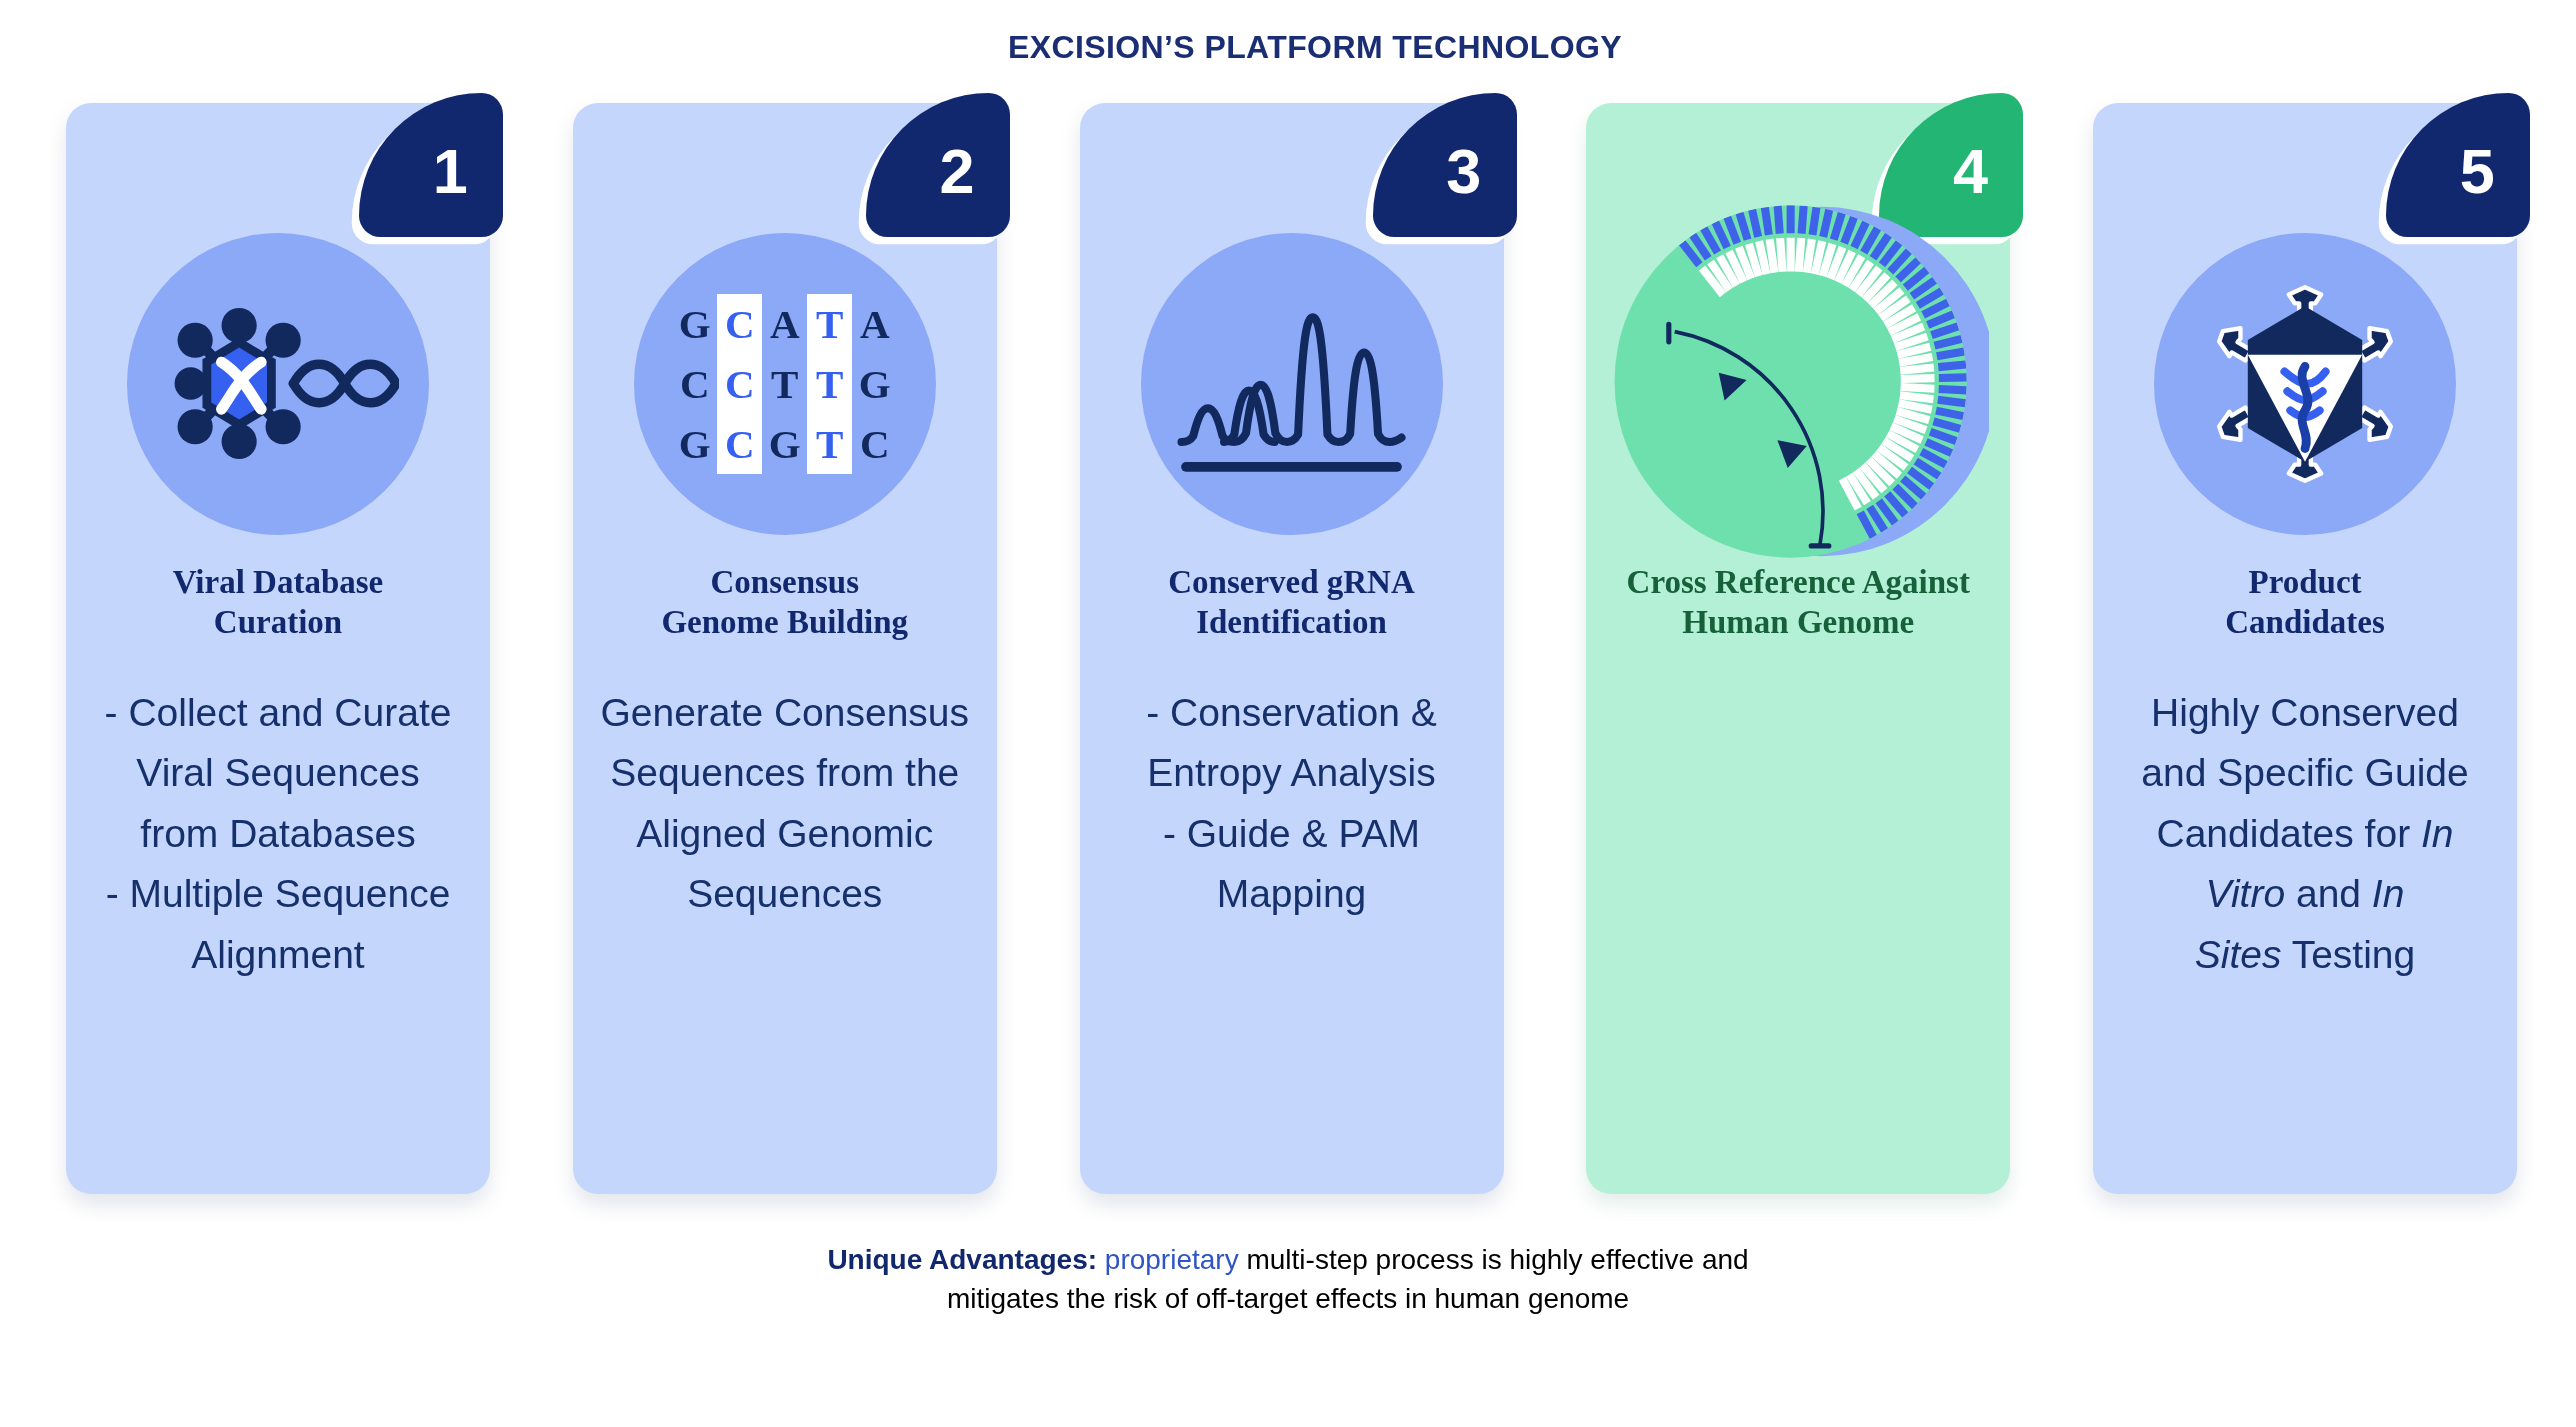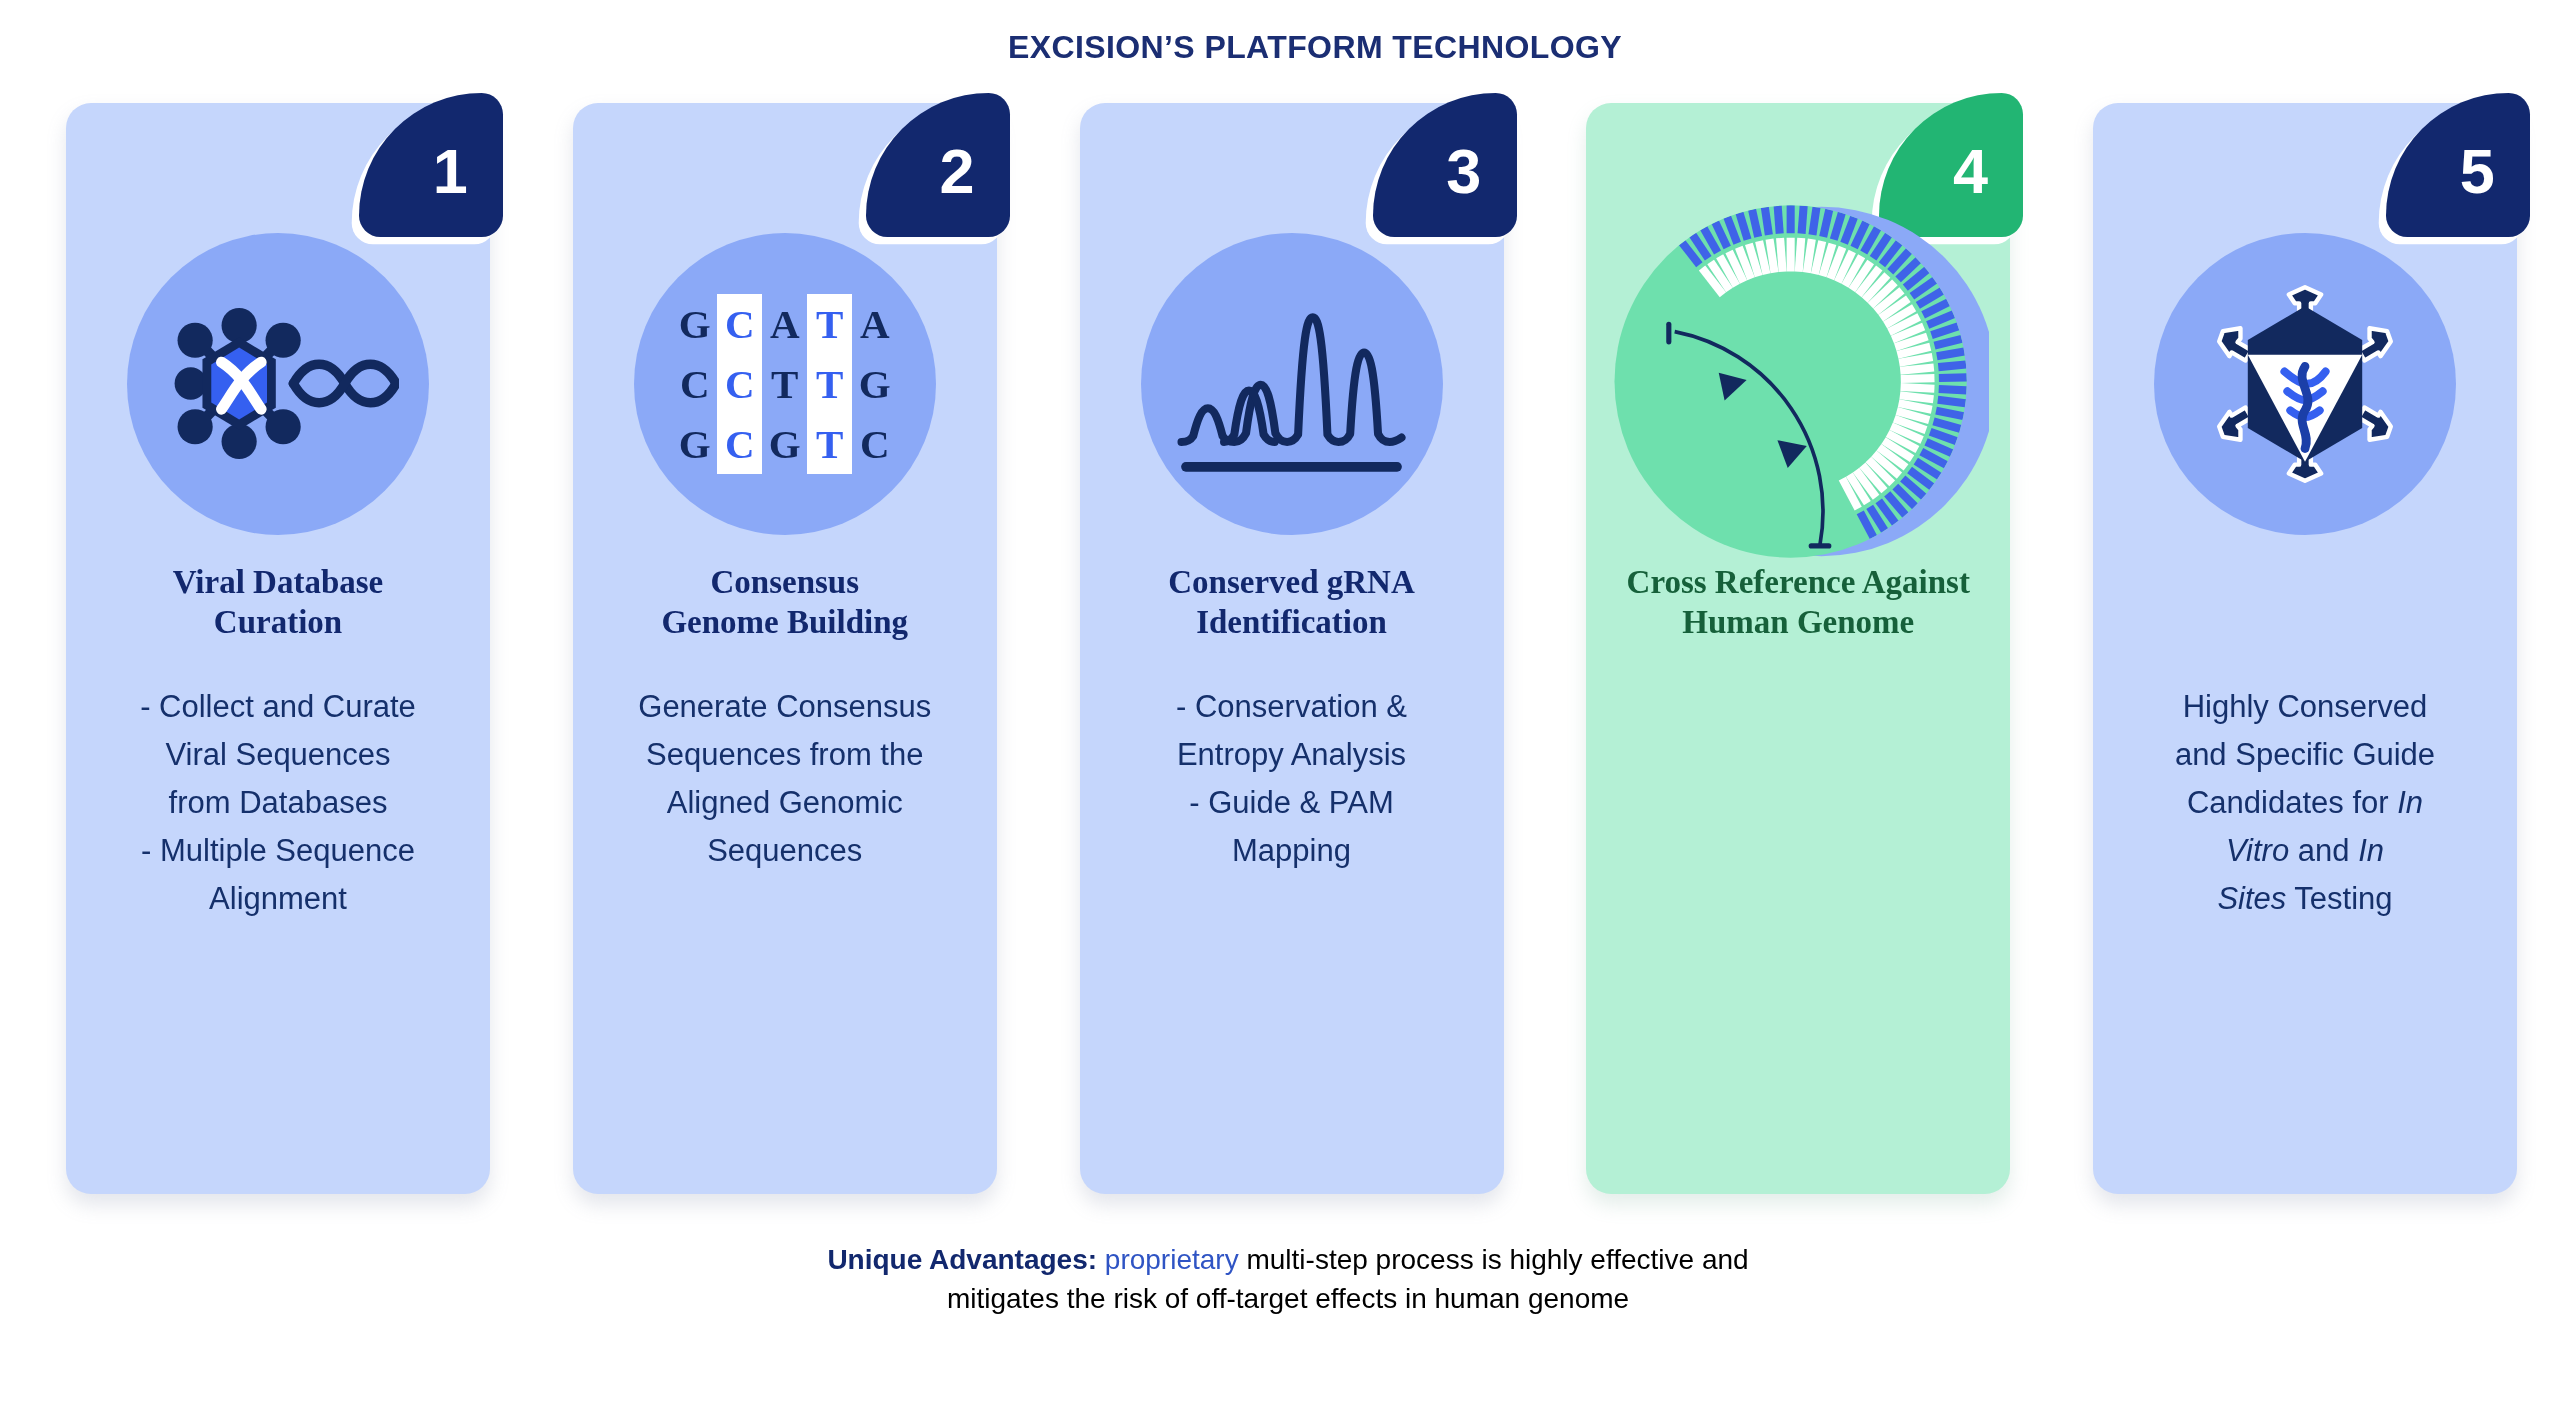--- a/index.html
+++ b/index.html
@@ -118,21 +118,21 @@
     font-family:Liberation Serif, serif;
     white-space:pre-line;
   }
   .card.green .card-title{ color:#16603a; }
 
   
   .card-body{
     position:absolute;
     top:580px; left:19px; right:19px;
     text-align:center;
-    font-size:31px;
+    font-size:39px;
     line-height:1.55;
     color:#15306b;
     font-family:"Liberation Sans", sans-serif;
     white-space:pre-line;
   }
   .card.green .card-body{ color:#1d6b44; }
   .card-body i{ font-style:italic; }
 
   
   #caption{
@@ -516,20 +516,22 @@
             <g fill="none" stroke="#3560f0" stroke-width="11" stroke-linecap="round">
               <path d="M122 133 C142 150 158 160 178 133"></path>
               <path d="M126 160 C146 176 154 176 174 160"></path>
               <path d="M130 186 C146 198 154 198 170 186"></path>
             </g>
             <path d="M150 126 C136 146 164 166 150 186 C138 204 158 218 150 238" fill="none" stroke="#1b3fa8" stroke-width="12" stroke-linecap="round"></path>
           </svg>
         </span>
       </div>
     </div>
+    <div class="card-title">Product
+Candidates</div>
     <div class="card-body" id="card5-body">Highly Conserved
 and Specific Guide
 Candidates for <i>In</i>
 <i>Vitro</i> and <i>In</i>
 <i>Sites</i> Testing</div>
   </div>
 
 </div>
 
 <div id="caption">

